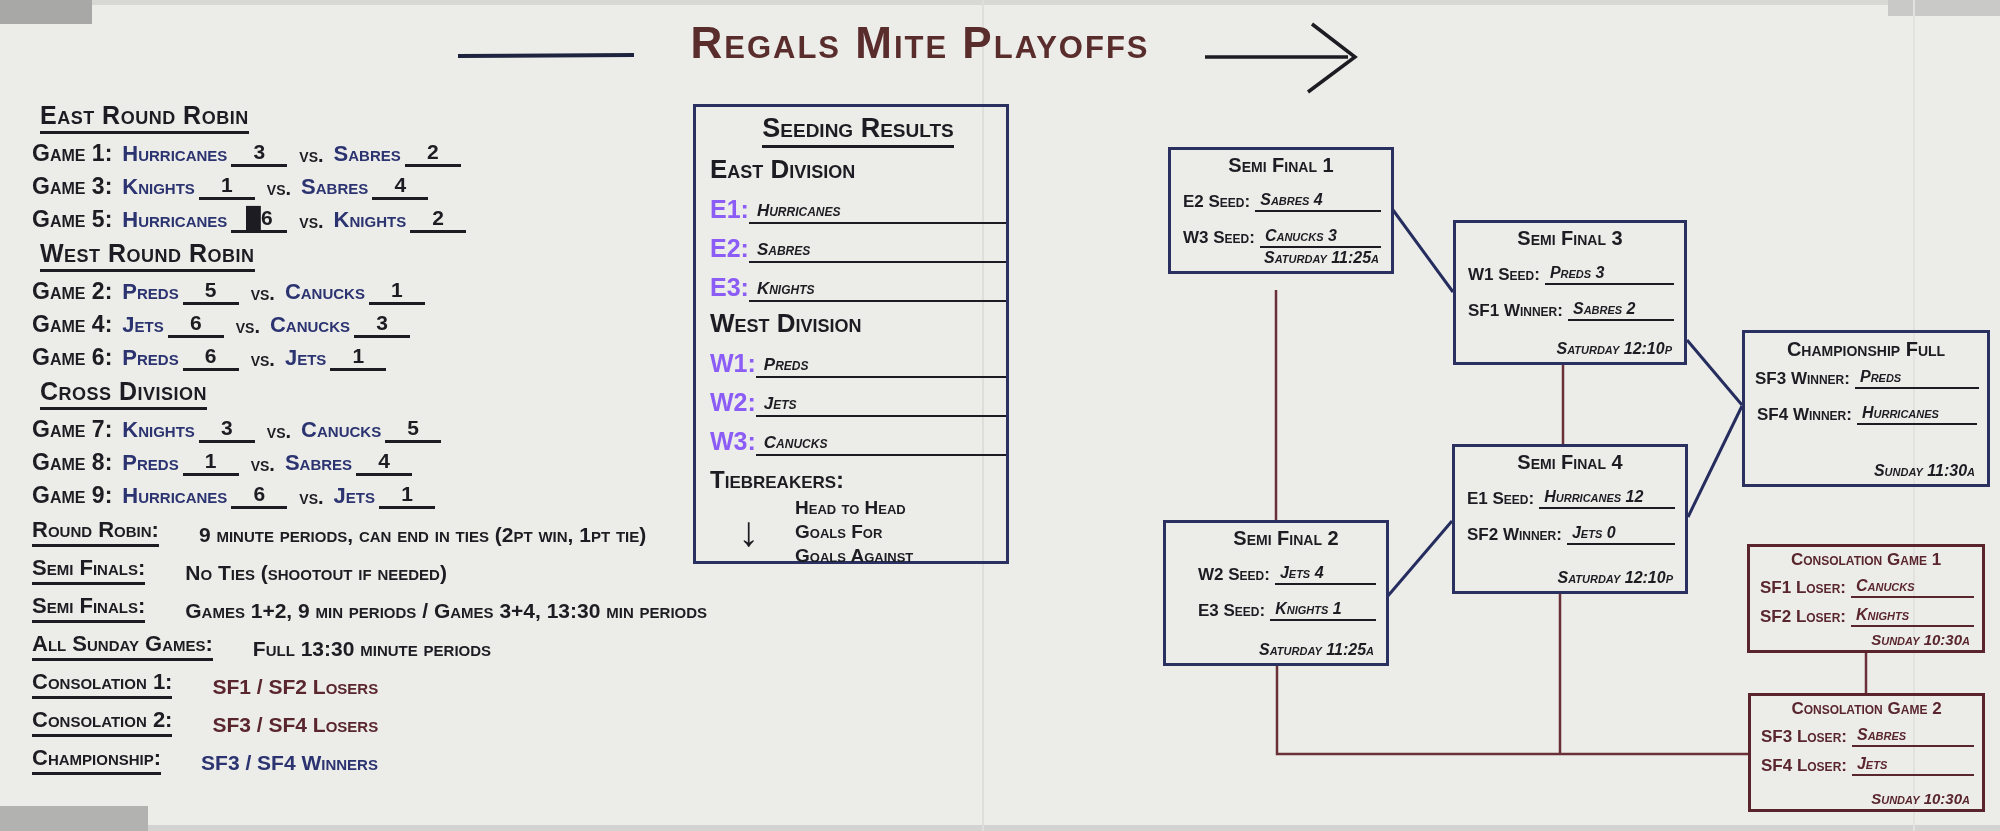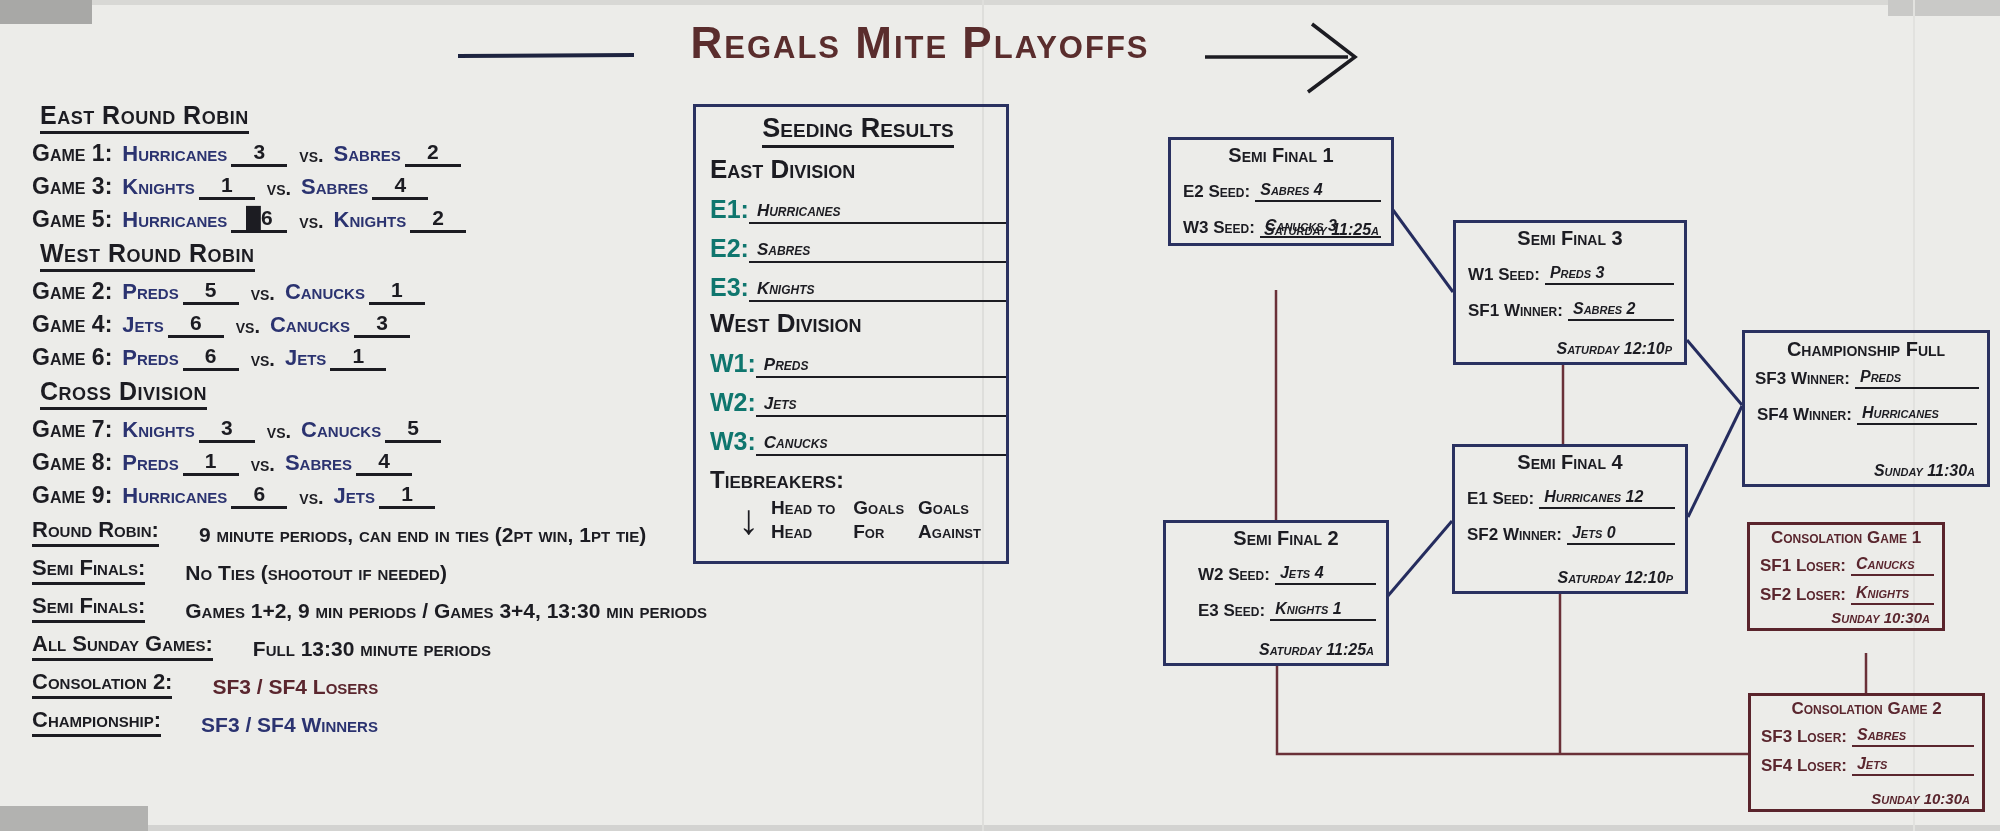--- a/index.html
+++ b/index.html
@@ -55,29 +55,29 @@
   .seed-box{
     position:absolute;left:693px;top:104px;width:316px;height:460px;
     border:3px solid #2a3160;padding:6px 0 4px 14px;box-sizing:border-box;
   }
   .seed-title{
     display:table;margin:0 auto;font-size:27px;font-weight:bold;
     border-bottom:3px solid #1c1c22;padding-bottom:1px;
   }
   .seed-division{font-size:26px;font-weight:bold;margin-top:6px;}
   .seed-row{display:flex;align-items:flex-end;margin-top:10px;}
-  .seed-label{color:#0f766e;font-size:25px;font-weight:bold;}
+  .seed-label{color:#8b5cf6;font-size:25px;font-weight:bold;}
   .seed-value{
     flex:1;border-bottom:2px solid #1c1c22;font-size:17px;font-weight:bold;
     font-style:italic;padding:0 0 1px 8px;
   }
   .tb-heading{font-size:24px;font-weight:bold;margin-top:10px;}
   .tb-block{display:flex;align-items:center;margin-top:2px;}
   .tb-arrow{font-size:42px;font-variant:normal;line-height:1;margin:0 12px 0 28px;color:#1c1c22;}
-  .tb-items{display:flex;flex-direction:row;}
+  .tb-items{display:flex;flex-direction:column;margin-left:24px;}
   .tb-item{font-size:19px;font-weight:bold;line-height:1.25;}
 
   
   .bracket-box{position:absolute;border:3px solid #2a3160;box-sizing:border-box;}
   .bracket-box.red{border-color:#5a242c;color:#5a262e;}
   .bb-title{text-align:center;font-weight:bold;font-size:20px;margin-top:5px;line-height:1.05;}
   .bb-title.wrap{max-width:170px;margin:6px auto 0;}
   .bb-title.sm{font-size:17px;margin-top:4px;}
   .bb-row{display:flex;align-items:flex-end;margin:15px 10px 0 12px;}
   .bb-row.tight{margin:8px 8px 0 10px;}
@@ -214,20 +214,24 @@
     </div>
     <div class="rule-line">
       <span class="r-label">Semi Finals:</span>
       <span class="r-text">Games 1+2, 9 min periods / Games 3+4, 13:30 min periods</span>
     </div>
     <div class="rule-line">
       <span class="r-label">All Sunday Games:</span>
       <span class="r-text">Full 13:30 minute periods</span>
     </div>
     <div class="rule-line">
+      <span class="r-label">Consolation 1:</span>
+      <span class="r-text maroon">SF1 / SF2 Losers</span>
+    </div>
+    <div class="rule-line">
       <span class="r-label">Consolation 2:</span>
       <span class="r-text maroon">SF3 / SF4 Losers</span>
     </div>
     <div class="rule-line">
       <span class="r-label">Championship:</span>
       <span class="r-text navy">SF3 / SF4 Winners</span>
     </div>
   </div>
 
   <div class="seed-box">
@@ -262,21 +266,21 @@
     <div class="tb-block">
       <span class="tb-arrow">↓</span>
       <span class="tb-items">
         <span class="tb-item">Head to Head</span>
         <span class="tb-item">Goals For</span>
         <span class="tb-item">Goals Against</span>
       </span>
     </div>
   </div>
 
-  <div class="bracket-box" style="left:1168px;top:137px;width:226px;height:109px;">
+  <div class="bracket-box" style="left:1168px;top:147px;width:226px;height:127px;">
     <div class="bb-title">Semi Final 1</div>
     <div class="bb-row">
       <span class="bb-label">E2 Seed:</span>
       <span class="bb-value">Sabres 4</span>
     </div>
     <div class="bb-row">
       <span class="bb-label">W3 Seed:</span>
       <span class="bb-value">Canucks 3</span>
     </div>
     <div class="bb-time">Saturday 11:25a</div>
@@ -327,21 +331,21 @@
       <span class="bb-label">SF3 Winner:</span>
       <span class="bb-value">Preds</span>
     </div>
     <div class="bb-row">
       <span class="bb-label">SF4 Winner:</span>
       <span class="bb-value">Hurricanes</span>
     </div>
     <div class="bb-time">Sunday 11:30a</div>
   </div>
 
-  <div class="bracket-box red" style="left:1747px;top:522px;width:198px;height:109px;">
+  <div class="bracket-box red" style="left:1747px;top:544px;width:238px;height:109px;">
     <div class="bb-title sm">Consolation Game 1</div>
     <div class="bb-row tight">
       <span class="bb-label">SF1 Loser:</span>
       <span class="bb-value">Canucks</span>
     </div>
     <div class="bb-row tight">
       <span class="bb-label">SF2 Loser:</span>
       <span class="bb-value">Knights</span>
     </div>
     <div class="bb-time sm">Sunday 10:30a</div>

